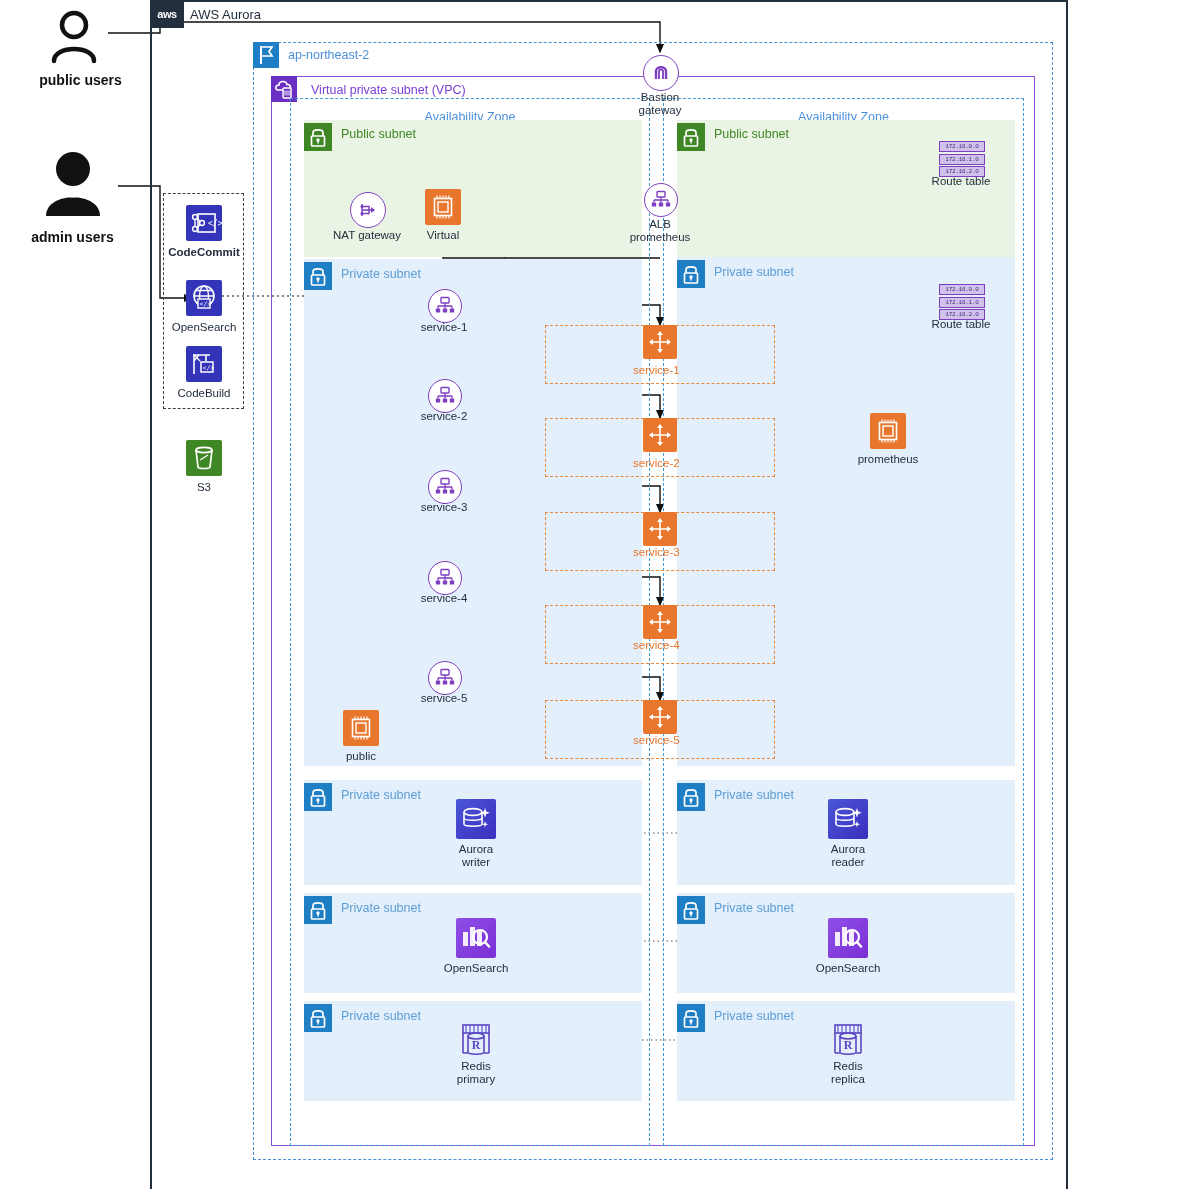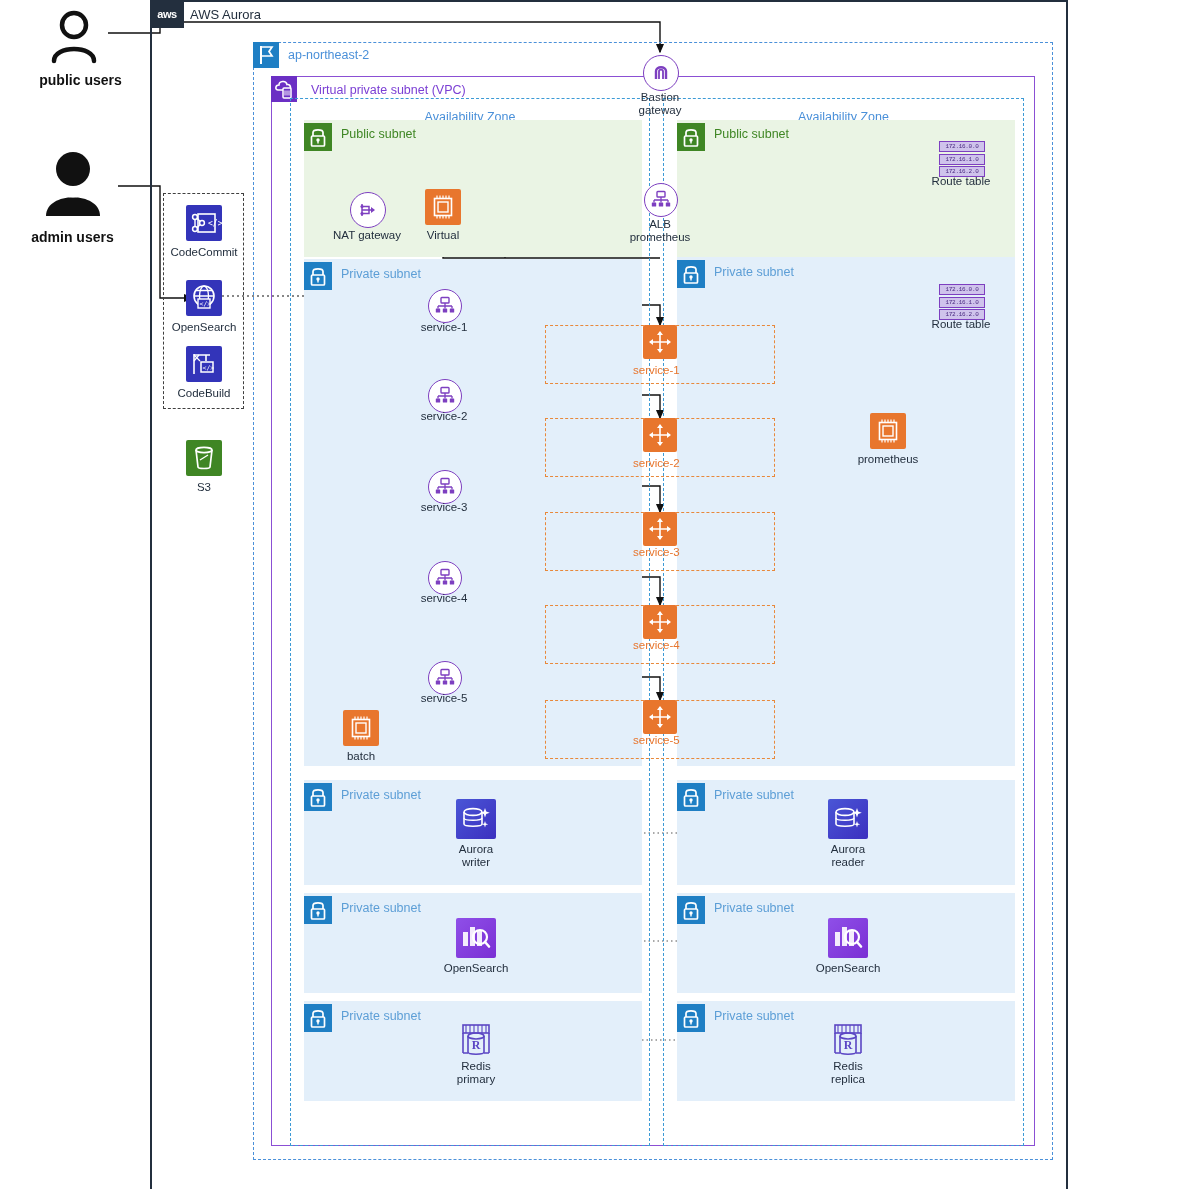--- a/index.html
+++ b/index.html
@@ -139,21 +139,21 @@
   <div class="ico sq" style="left:186px;top:205px;width:36px;height:36px;background:#3334b9;">
     <svg width="36" height="36" viewBox="0 0 36 36">
       <rect x="12" y="9" width="17" height="18" fill="none" stroke="#fff" stroke-width="1.6"></rect>
       <circle cx="9" cy="12" r="2.4" fill="none" stroke="#fff" stroke-width="1.5"></circle>
       <circle cx="9" cy="24" r="2.4" fill="none" stroke="#fff" stroke-width="1.5"></circle>
       <circle cx="16" cy="18" r="2.4" fill="none" stroke="#fff" stroke-width="1.5"></circle>
       <path d="M9,14.5 L9,21.5 M11,13 L14,16.5 M11,23 L14,19.5" stroke="#fff" stroke-width="1.4" fill="none"></path>
       <text x="22" y="21" font-size="8" fill="#fff" font-family="monospace">&lt;/&gt;</text>
     </svg>
   </div>
-  <div class="lbl" style="left:158px;top:246px;width:92px;">CodeCommit</div>
+  <div class="lbl" style="left:158px;top:246px;width:92px;font-weight:bold;">CodeCommit</div>
 
   <div class="ico sq" style="left:186px;top:280px;width:36px;height:36px;background:#3334b9;">
     <svg width="36" height="36" viewBox="0 0 36 36">
       <circle cx="18" cy="16" r="10" fill="none" stroke="#fff" stroke-width="1.6"></circle>
       <ellipse cx="18" cy="16" rx="4.5" ry="10" fill="none" stroke="#fff" stroke-width="1.3"></ellipse>
       <path d="M8,16 L28,16 M10,10.5 L26,10.5" stroke="#fff" stroke-width="1.3"></path>
       <rect x="12" y="19" width="12" height="9" fill="#3334b9" stroke="#fff" stroke-width="1.4"></rect>
       <text x="13.5" y="26" font-size="6.5" fill="#fff" font-family="monospace">&lt;/&gt;</text>
     </svg>
   </div>
@@ -418,21 +418,21 @@
   <div class="svc-lbl" style="left:633px;top:734px;">service-5</div>
 
   <div class="ico sq orange" style="left:343px;top:710px;width:36px;height:36px;">
     <svg width="36" height="36" viewBox="0 0 36 36">
       <rect x="9.5" y="9.5" width="17" height="17" fill="none" stroke="#fff" stroke-width="1.6"></rect>
       <rect x="13" y="13" width="10" height="10" fill="none" stroke="#fff" stroke-width="1.4"></rect>
       <path d="M12,9.5 L12,6.5 M15,9.5 L15,6.5 M18,9.5 L18,6.5 M21,9.5 L21,6.5 M24,9.5 L24,6.5
                M12,26.5 L12,29.5 M15,26.5 L15,29.5 M18,26.5 L18,29.5 M21,26.5 L21,29.5 M24,26.5 L24,29.5" stroke="#fff" stroke-width="1.2"></path>
     </svg>
   </div>
-  <div class="lbl" style="left:315px;top:750px;width:92px;">batch</div>
+  <div class="lbl" style="left:315px;top:750px;width:92px;">public</div>
 
   <div class="ico sq orange" style="left:870px;top:413px;width:36px;height:36px;">
     <svg width="36" height="36" viewBox="0 0 36 36">
       <rect x="9.5" y="9.5" width="17" height="17" fill="none" stroke="#fff" stroke-width="1.6"></rect>
       <rect x="13" y="13" width="10" height="10" fill="none" stroke="#fff" stroke-width="1.4"></rect>
       <path d="M12,9.5 L12,6.5 M15,9.5 L15,6.5 M18,9.5 L18,6.5 M21,9.5 L21,6.5 M24,9.5 L24,6.5
                M12,26.5 L12,29.5 M15,26.5 L15,29.5 M18,26.5 L18,29.5 M21,26.5 L21,29.5 M24,26.5 L24,29.5" stroke="#fff" stroke-width="1.2"></path>
     </svg>
   </div>
   <div class="lbl" style="left:842px;top:453px;width:92px;">prometheus</div>

